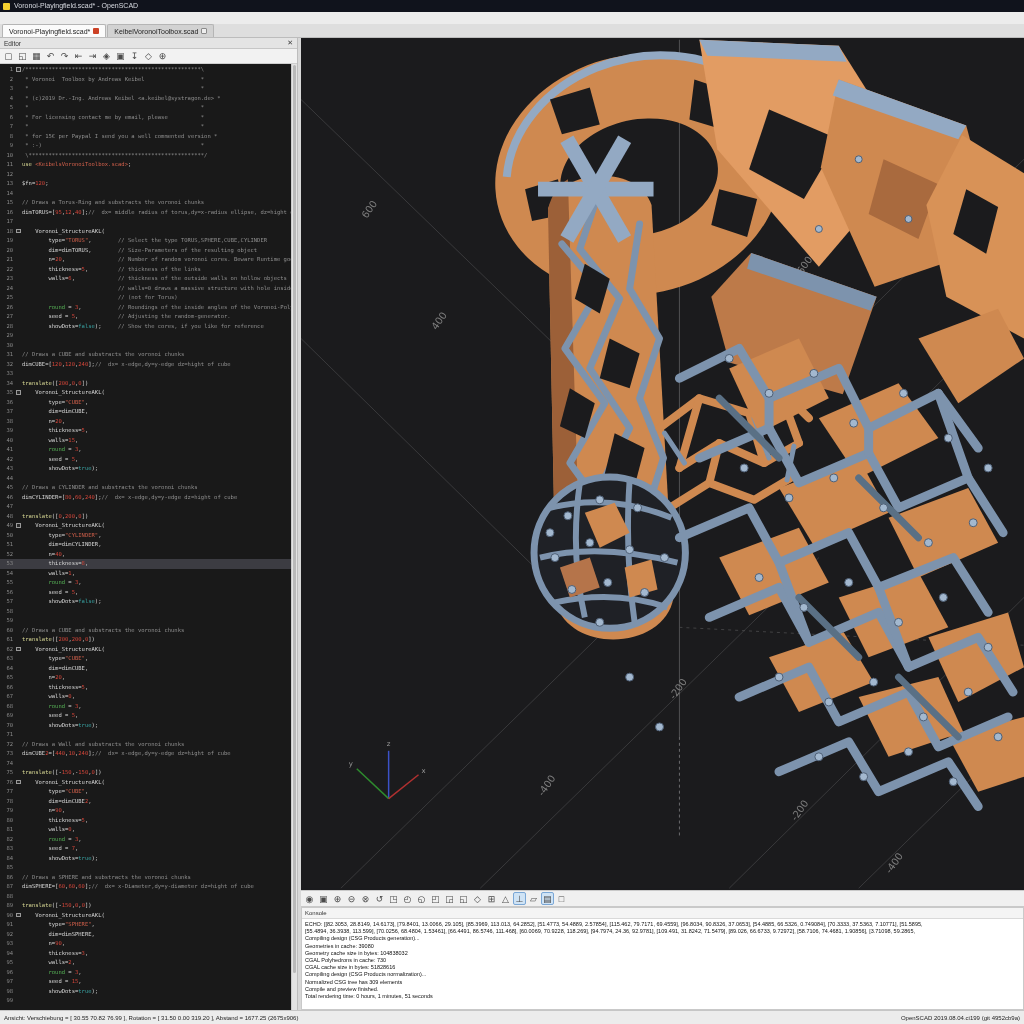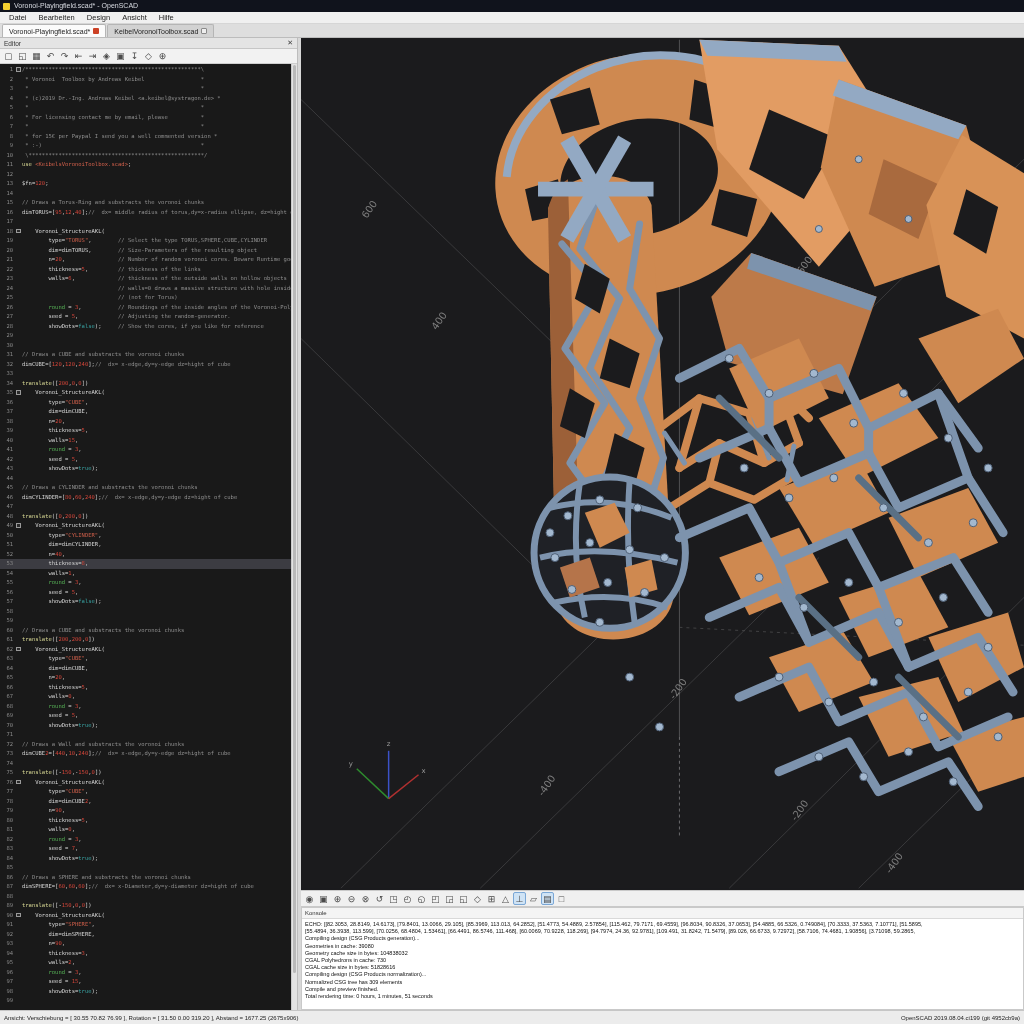--- a/index.html
+++ b/index.html
@@ -76,32 +76,20 @@
 </head>
 <body>
 
 <div id="app" style="--vp-bg: #1b1b1d; --vp-face: #cf8950; --vp-face-light: #e29c63; --vp-face-dark: #a96a3e; --vp-strut: #7d93ad; --vp-strut-light: #93a9c3; --vp-strut-dark: #5a7085; --vp-dot: #a3b8cf; --vp-dot-edge: #4e5f75; --vp-grid: #39393b; --vp-label: #7e7e7e; --vp-axis-x: #b03030; --vp-axis-y: #2e8b2e; --vp-axis-z: #3c52c8;">
 
   <div id="titlebar">
     <span class="appicon"></span>
     <span class="title">Voronoi-Playingfield.scad* - OpenSCAD</span>
   </div>
 
-  <div id="menubar">
-
-      <span class="mitem">Datei</span>
-
-      <span class="mitem">Bearbeiten</span>
-
-      <span class="mitem">Design</span>
-
-      <span class="mitem">Ansicht</span>
-
-      <span class="mitem">Hilfe</span>
-    </div>
 
   <div id="tabbar">
 
       <div class="tab active">
         <span>Voronoi-Playingfield.scad*</span>
         <span class="moddot"></span>
 
       </div>
 
       <div class="tab">

